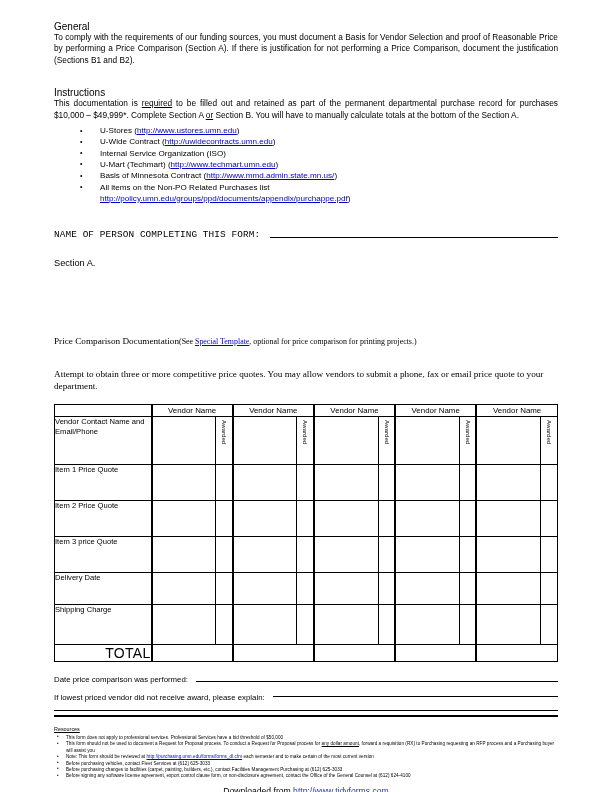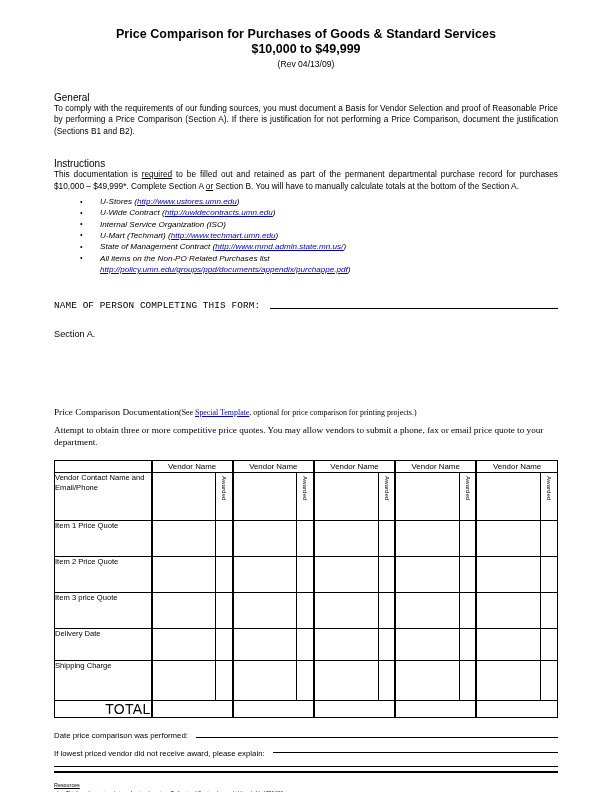--- a/index.html
+++ b/index.html
@@ -71,21 +71,20 @@
   .bullets {
     margin: 4px 0 0 0;
     padding: 0;
     list-style: none;
   }
   .bullets li {
     font-size: 8.1px;
     line-height: 11.3px;
     padding-left: 46px;
     position: relative;
-    font-style: italic;
   }
   .bullets li::before {
     content: "\2022";
     position: absolute;
     left: 26px;
     top: -0.5px;
     font-size: 7px;
   }
   .bullets li.cont { padding-left: 46px; }
   .bullets li.cont::before { content: ""; }
@@ -121,21 +120,21 @@
     width: 78px;
     flex: 0 0 78px;
     white-space: nowrap;
   }
   .sectionA-body { flex: 1; font-family: Liberation Serif, serif; }
   .sectionA-body .l1 { line-height: 11.6px; }
   .sectionA-body .small {
     font-size: 7.9px;
   }
   .sectionA-body .l2 {
-    margin-top: 5px;
+    margin-top: 20px;
     line-height: 12.6px;
   }
 
   
   table.cmp {
     margin-top: 11px;
     border-collapse: collapse;
     width: 100%;
     table-layout: fixed;
   }
@@ -253,41 +252,36 @@
     font-size: 8.6px;
     color: #000;
   }
   .footer .site { color: #2b3ba8; text-decoration: underline; }
 </style>
 </head>
 <body>
 
 <div class="page">
 
-  <div class="title-block">
-    <div class="doc-title-1">Price Comparison for Purchases of Goods &amp; Standard Services</div>
-    <div class="doc-title-2">$10,000 to $49,999</div>
-    <div class="doc-rev">(Rev 04/13/09)</div>
-  </div>
 
   <div class="content">
 
     <div class="sec-head">General</div>
     <div class="para">To comply with the requirements of our funding sources, you must document a Basis for Vendor Selection and proof of Reasonable Price by performing a Price Comparison (Section A).  If there is justification for not performing a Price Comparison, document the justification (Sections B1 and B2).</div>
 
     <div class="sec-head">Instructions</div>
     <div class="para"><span>This documentation is </span><u>required</u><span> to be filled out and retained as part of the permanent departmental purchase record for purchases $10,000 – $49,999*.  Complete Section A </span><u>or</u><span> Section B.  You will have to manually calculate totals at the bottom of the Section A.</span></div>
 
 
     <ul class="bullets">
       <li><span>U-Stores (</span><a class="lnk" href="#">http://www.ustores.umn.edu</a><span>)</span></li>
       <li><span>U-Wide Contract (</span><a class="lnk" href="#">http://uwidecontracts.umn.edu</a><span>)</span></li>
       <li><span>Internal Service Organization (ISO)</span></li>
       <li><span>U-Mart (Techmart) (</span><a class="lnk" href="#">http://www.techmart.umn.edu</a><span>)</span></li>
-      <li><span>State of Management Contract (</span><a class="lnk" href="#">http://www.mmd.admin.state.mn.us/</a><span>)</span></li>
+      <li><span>Basis of Minnesota Contract (</span><a class="lnk" href="#">http://www.mmd.admin.state.mn.us/</a><span>)</span></li>
       <li><span>All items on the Non-PO Related Purchases list</span></li>
       <li class="cont"><a class="lnk" href="#">http://policy.umn.edu/groups/ppd/documents/appendix/purchappe.pdf</a><span>)</span></li>
     </ul>
 
     <div class="name-row">
       <span class="name-label">NAME OF PERSON COMPLETING THIS FORM:</span>
       <span class="name-rule"></span>
     </div>
 
     <div class="sectionA">

